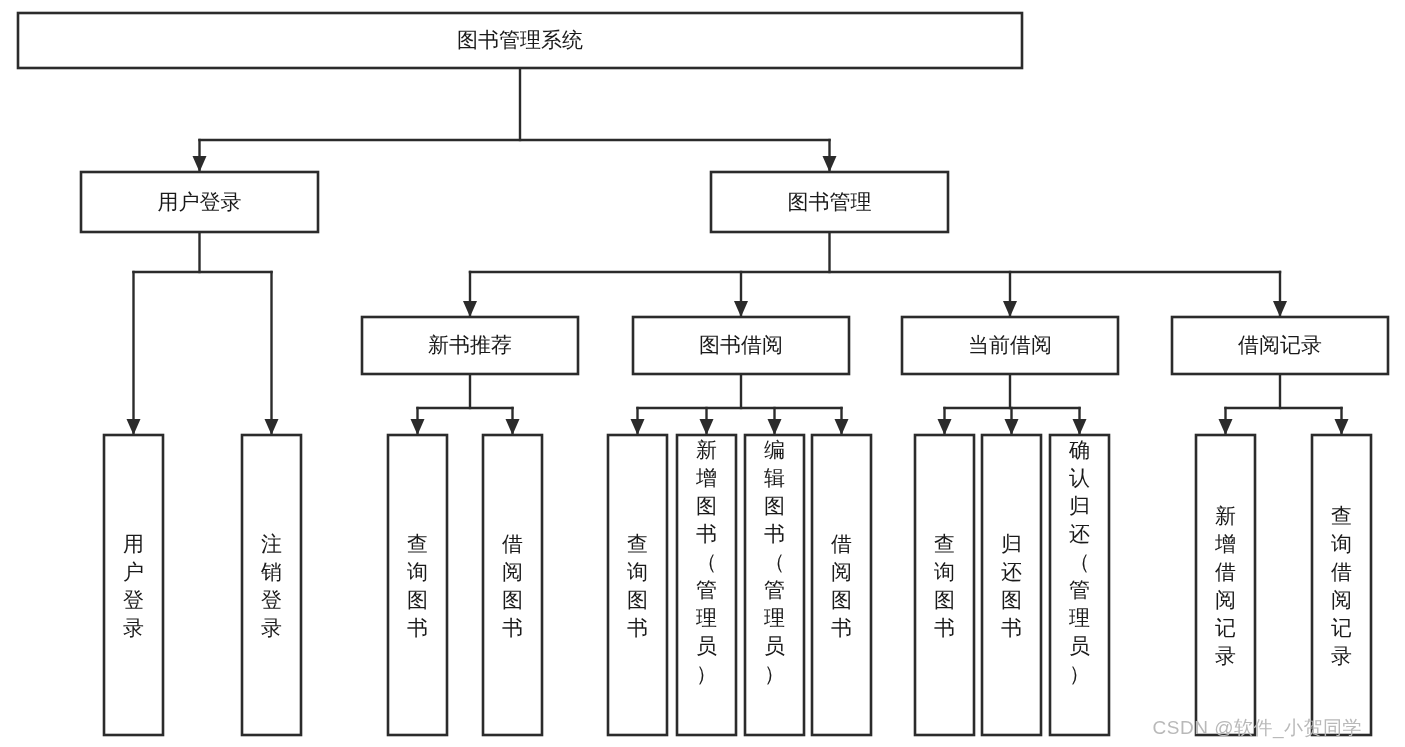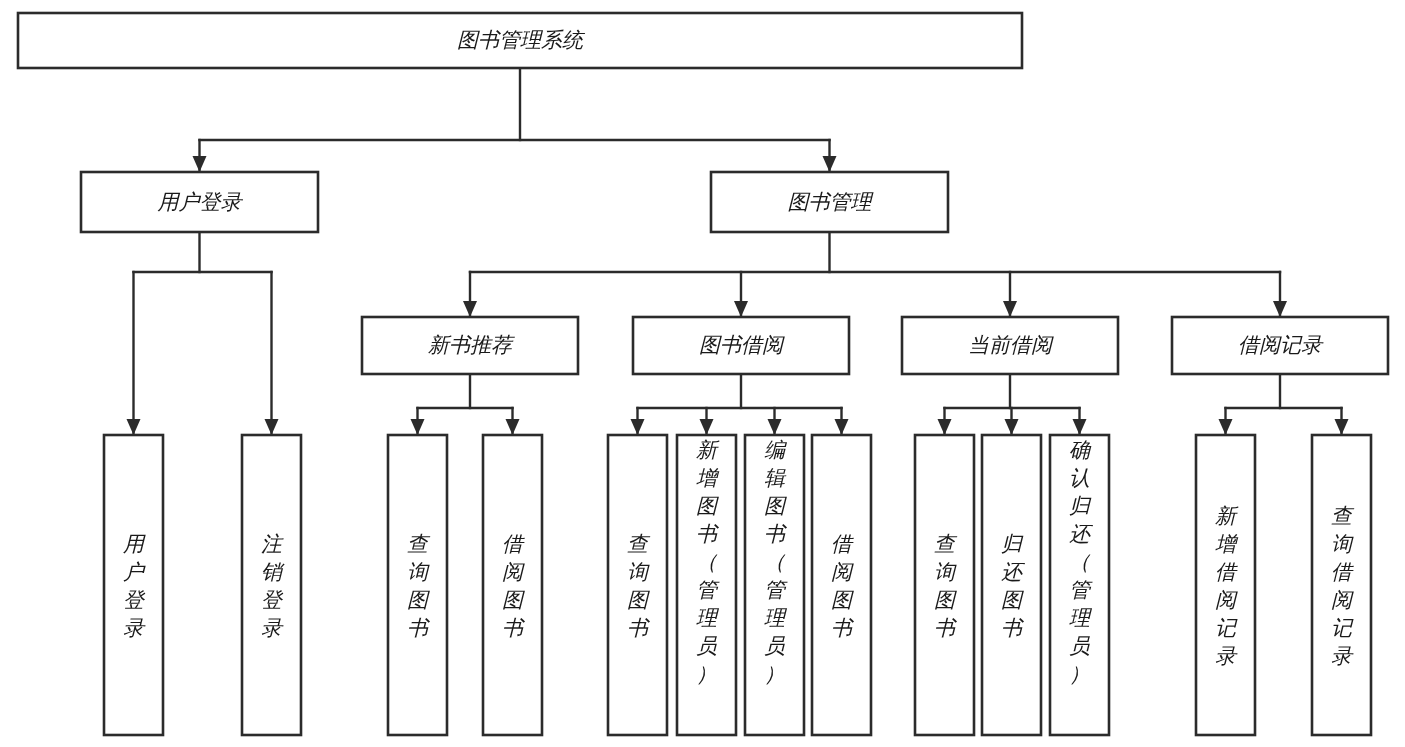--- a/index.html
+++ b/index.html
@@ -11,21 +11,20 @@
     width: 1405px;
     height: 747px;
     font-family: "Liberation Sans", "DejaVu Sans", sans-serif;
     overflow: hidden;
     position: relative;
   }
   #diagram-root {
     position: relative;
     width: 1374px;
     height: 747px;
-    font-style: italic;
   }
   svg#tree-svg {
     position: absolute;
     top: 0;
     left: 0;
     width: 1405px;
     height: 747px;
   }
   .node-box {
     fill: #ffffff;
@@ -216,13 +215,14 @@
         <g>
           <rect x="1196" y="435" width="59" height="300" class="node-box"></rect>
           <text x="1225.5" class="node-label-v"><tspan x="1225.5" y="523">新</tspan><tspan x="1225.5" y="551">增</tspan><tspan x="1225.5" y="579">借</tspan><tspan x="1225.5" y="607">阅</tspan><tspan x="1225.5" y="635">记</tspan><tspan x="1225.5" y="663">录</tspan></text>
         </g>
         <g>
           <rect x="1312" y="435" width="59" height="300" class="node-box"></rect>
           <text x="1341.5" class="node-label-v"><tspan x="1341.5" y="523">查</tspan><tspan x="1341.5" y="551">询</tspan><tspan x="1341.5" y="579">借</tspan><tspan x="1341.5" y="607">阅</tspan><tspan x="1341.5" y="635">记</tspan><tspan x="1341.5" y="663">录</tspan></text>
         </g>
       </g>
   </svg>
+  <div class="watermark">CSDN @软件_小贺同学</div>
 </div>
 
 </body></html>

